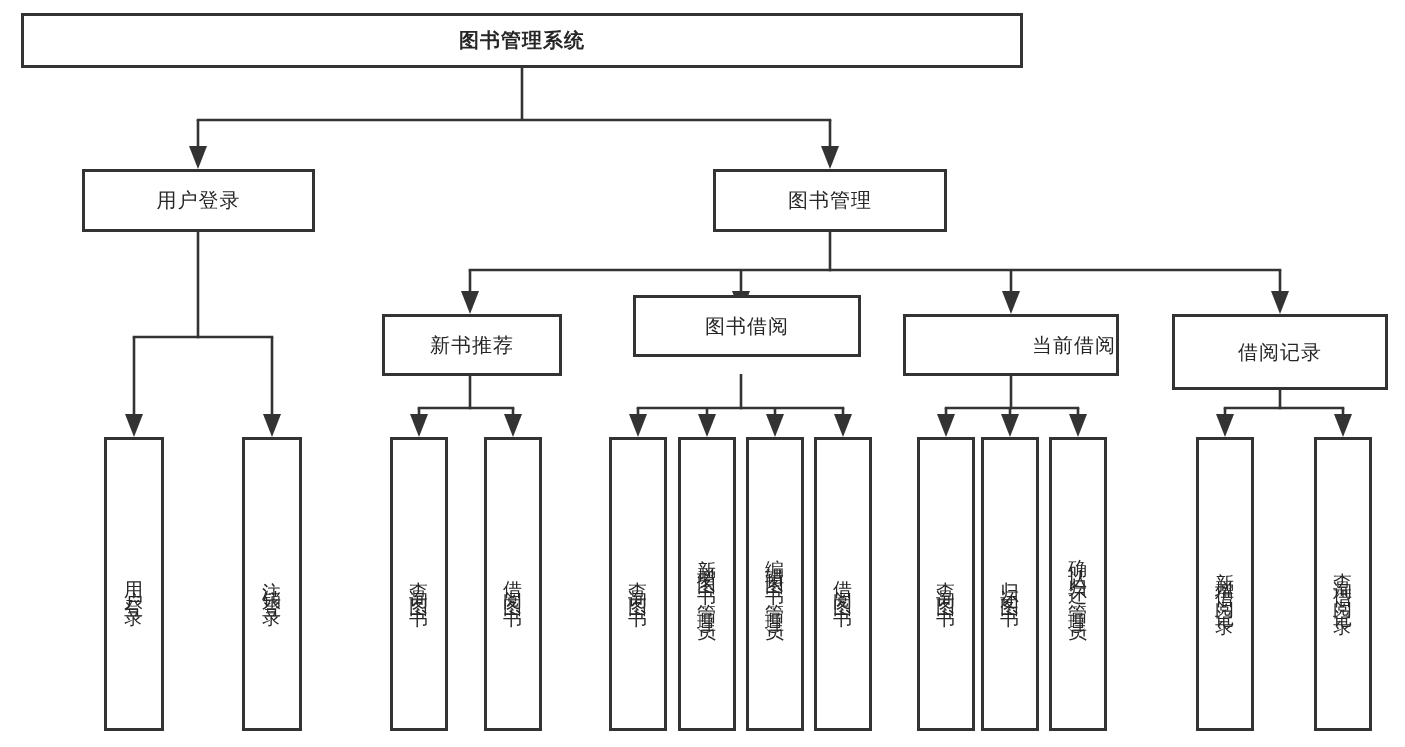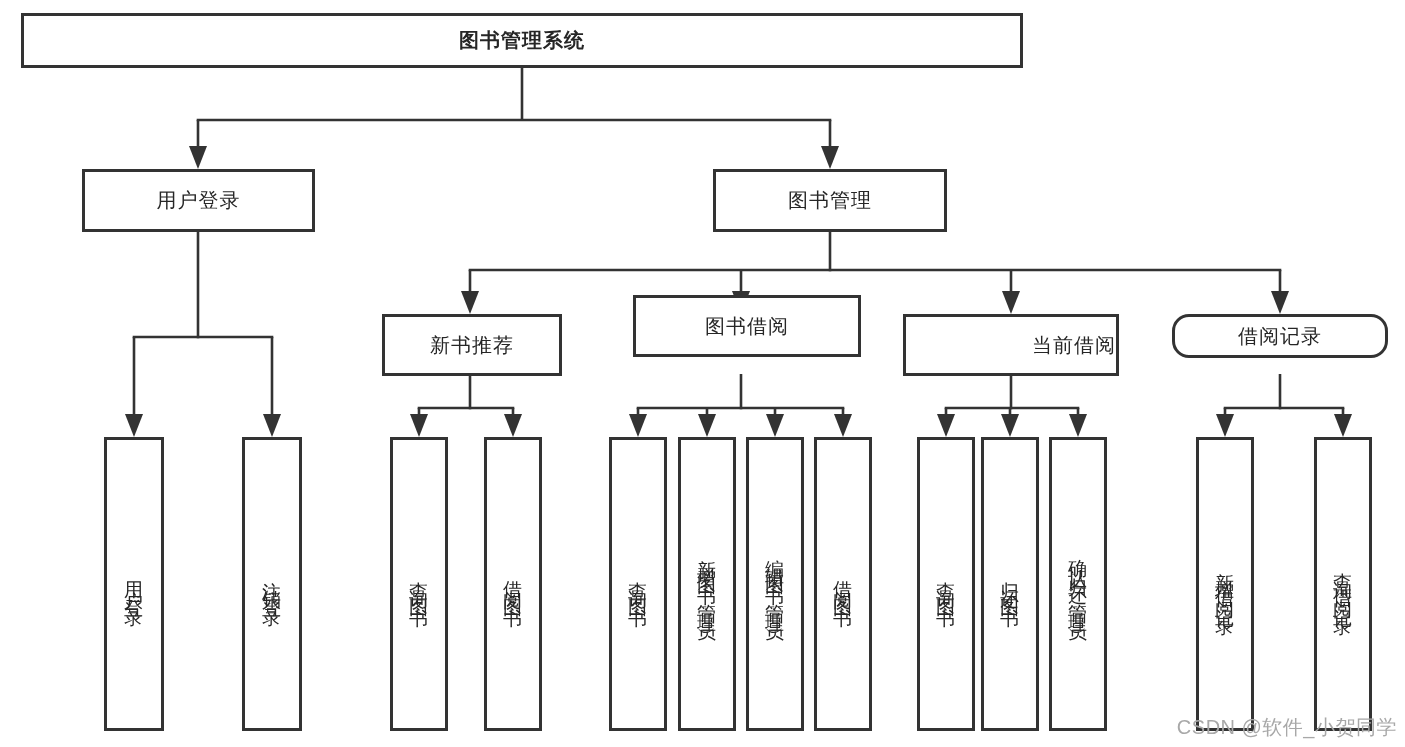--- a/index.html
+++ b/index.html
@@ -141,21 +141,21 @@
 
   <div class="box" style="left:382px;top:314px;width:180px;height:62px;">
     <span class="h-label">新书推荐</span>
   </div>
   <div class="box" style="left:633px;top:295px;width:228px;height:62px;">
     <span class="h-label">图书借阅</span>
   </div>
   <div class="box" style="left:903px;top:314px;width:216px;height:62px;justify-content:flex-end;">
     <span class="h-label">当前借阅</span>
   </div>
-  <div class="box" style="left:1172px;top:314px;width:216px;height:44px;border-radius:17px;">
+  <div class="box" style="left:1172px;top:314px;width:216px;height:76px;">
     <span class="h-label">借阅记录</span>
   </div>
 
   <div class="box leaf" style="left:104px;width:60px;">
     <span class="v-label">用户登录</span>
   </div>
   <div class="box leaf" style="left:242px;width:60px;">
     <span class="v-label">注销登录</span>
   </div>
 
@@ -189,15 +189,14 @@
     <span class="v-label">确认归还（管理员）</span>
   </div>
 
   <div class="box leaf" style="left:1196px;">
     <span class="v-label">新增借阅记录</span>
   </div>
   <div class="box leaf" style="left:1314px;">
     <span class="v-label">查询借阅记录</span>
   </div>
 
-  <div class="watermark">CSDN @软件_小贺同学</div>
 
 </div>
 
 </body></html>

